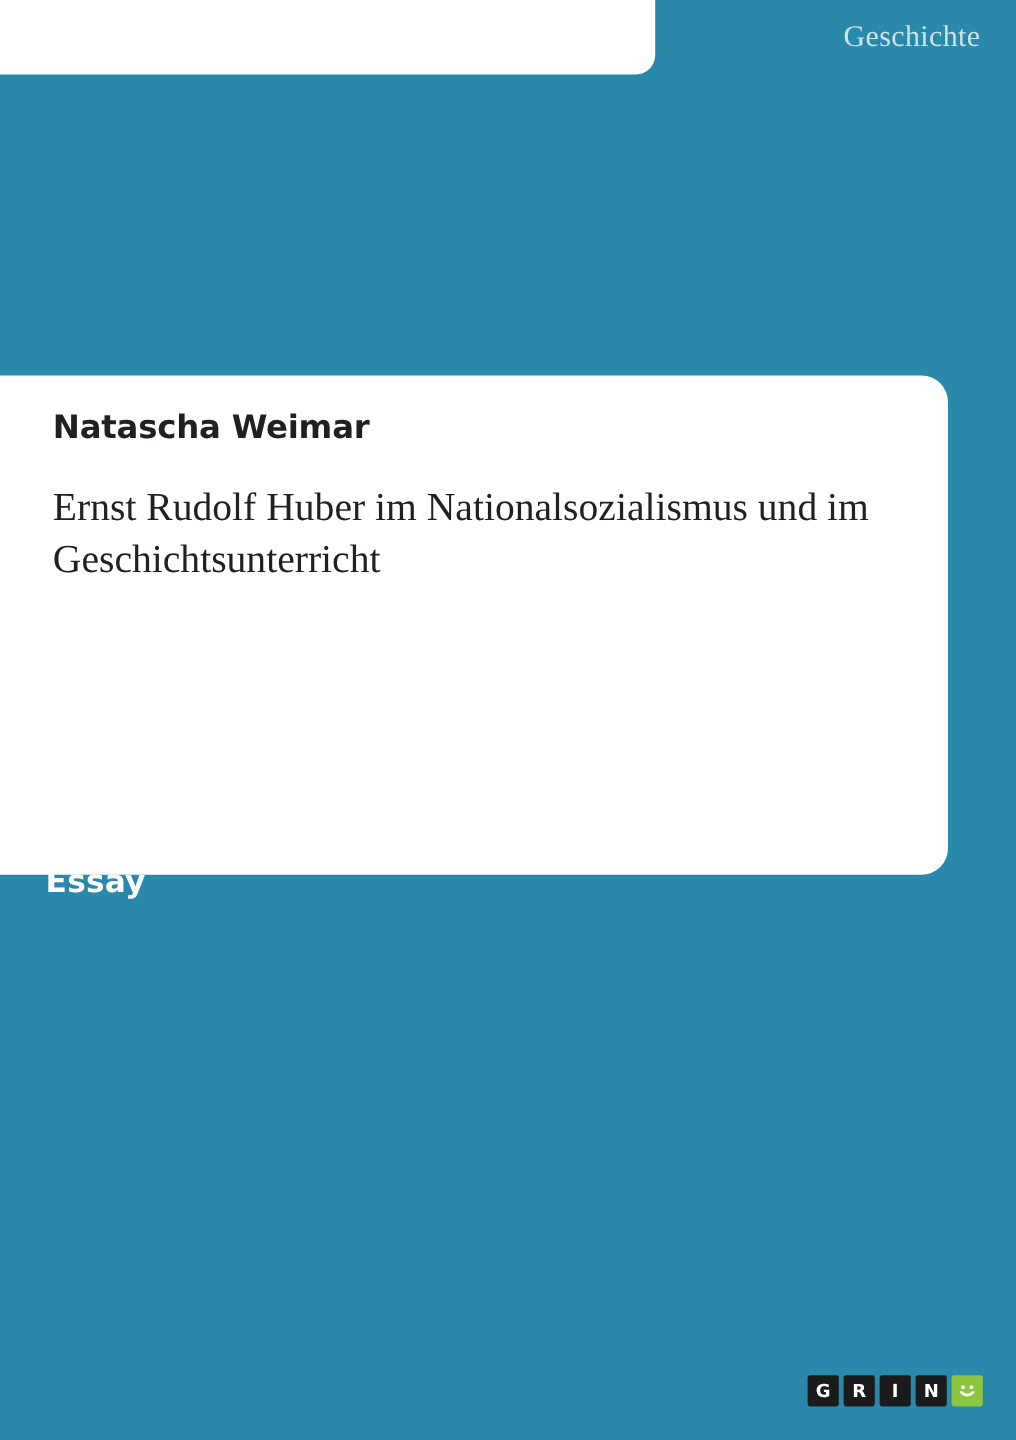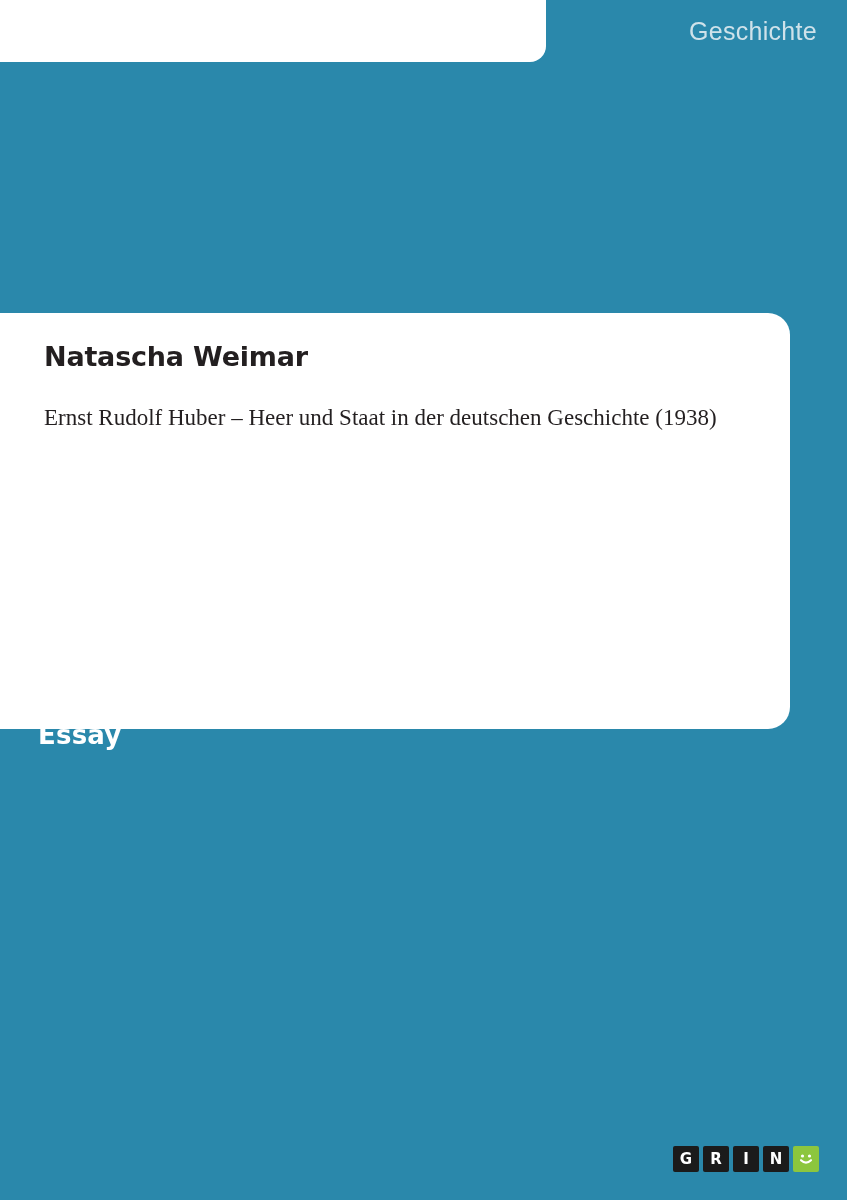--- a/index.html
+++ b/index.html
@@ -37,21 +37,21 @@
     display: flex;
     align-items: center;
     justify-content: flex-end;
     box-sizing: border-box;
   }
   .category-text {
     color: #cfe2ea;
     font-size: 25px;
     font-weight: 400;
     letter-spacing: 0.3px;
-    font-family: Liberation Sans, sans-serif;
+    font-family: Liberation Serif, serif;
   }
   
   .card {
     position: absolute;
     left: 0;
     top: 313px;
     width: 790px;
     height: 416px;
     background: #ffffff;
     border-top-right-radius: 22px;
@@ -136,21 +136,21 @@
 <div class="page">
 
   <div class="notch-left"></div>
 
   <div class="category-tab">
     <span class="category-text">Geschichte</span>
   </div>
 
   <div class="card">
     <div class="author">Natascha Weimar</div>
-    <div class="subtitle">Ernst Rudolf Huber – Heer und Staat in der deutschen Geschichte (1938)</div>
+    <div class="title">Ernst Rudolf Huber im Nationalsozialismus und im Geschichtsunterricht</div>
   </div>
 
   <div class="doctype">Essay</div>
 
   <div class="logo">
     <span class="logo-letter">G</span>
     <span class="logo-letter">R</span>
     <span class="logo-letter">I</span>
     <span class="logo-letter">N</span>
     <span class="logo-smiley">

